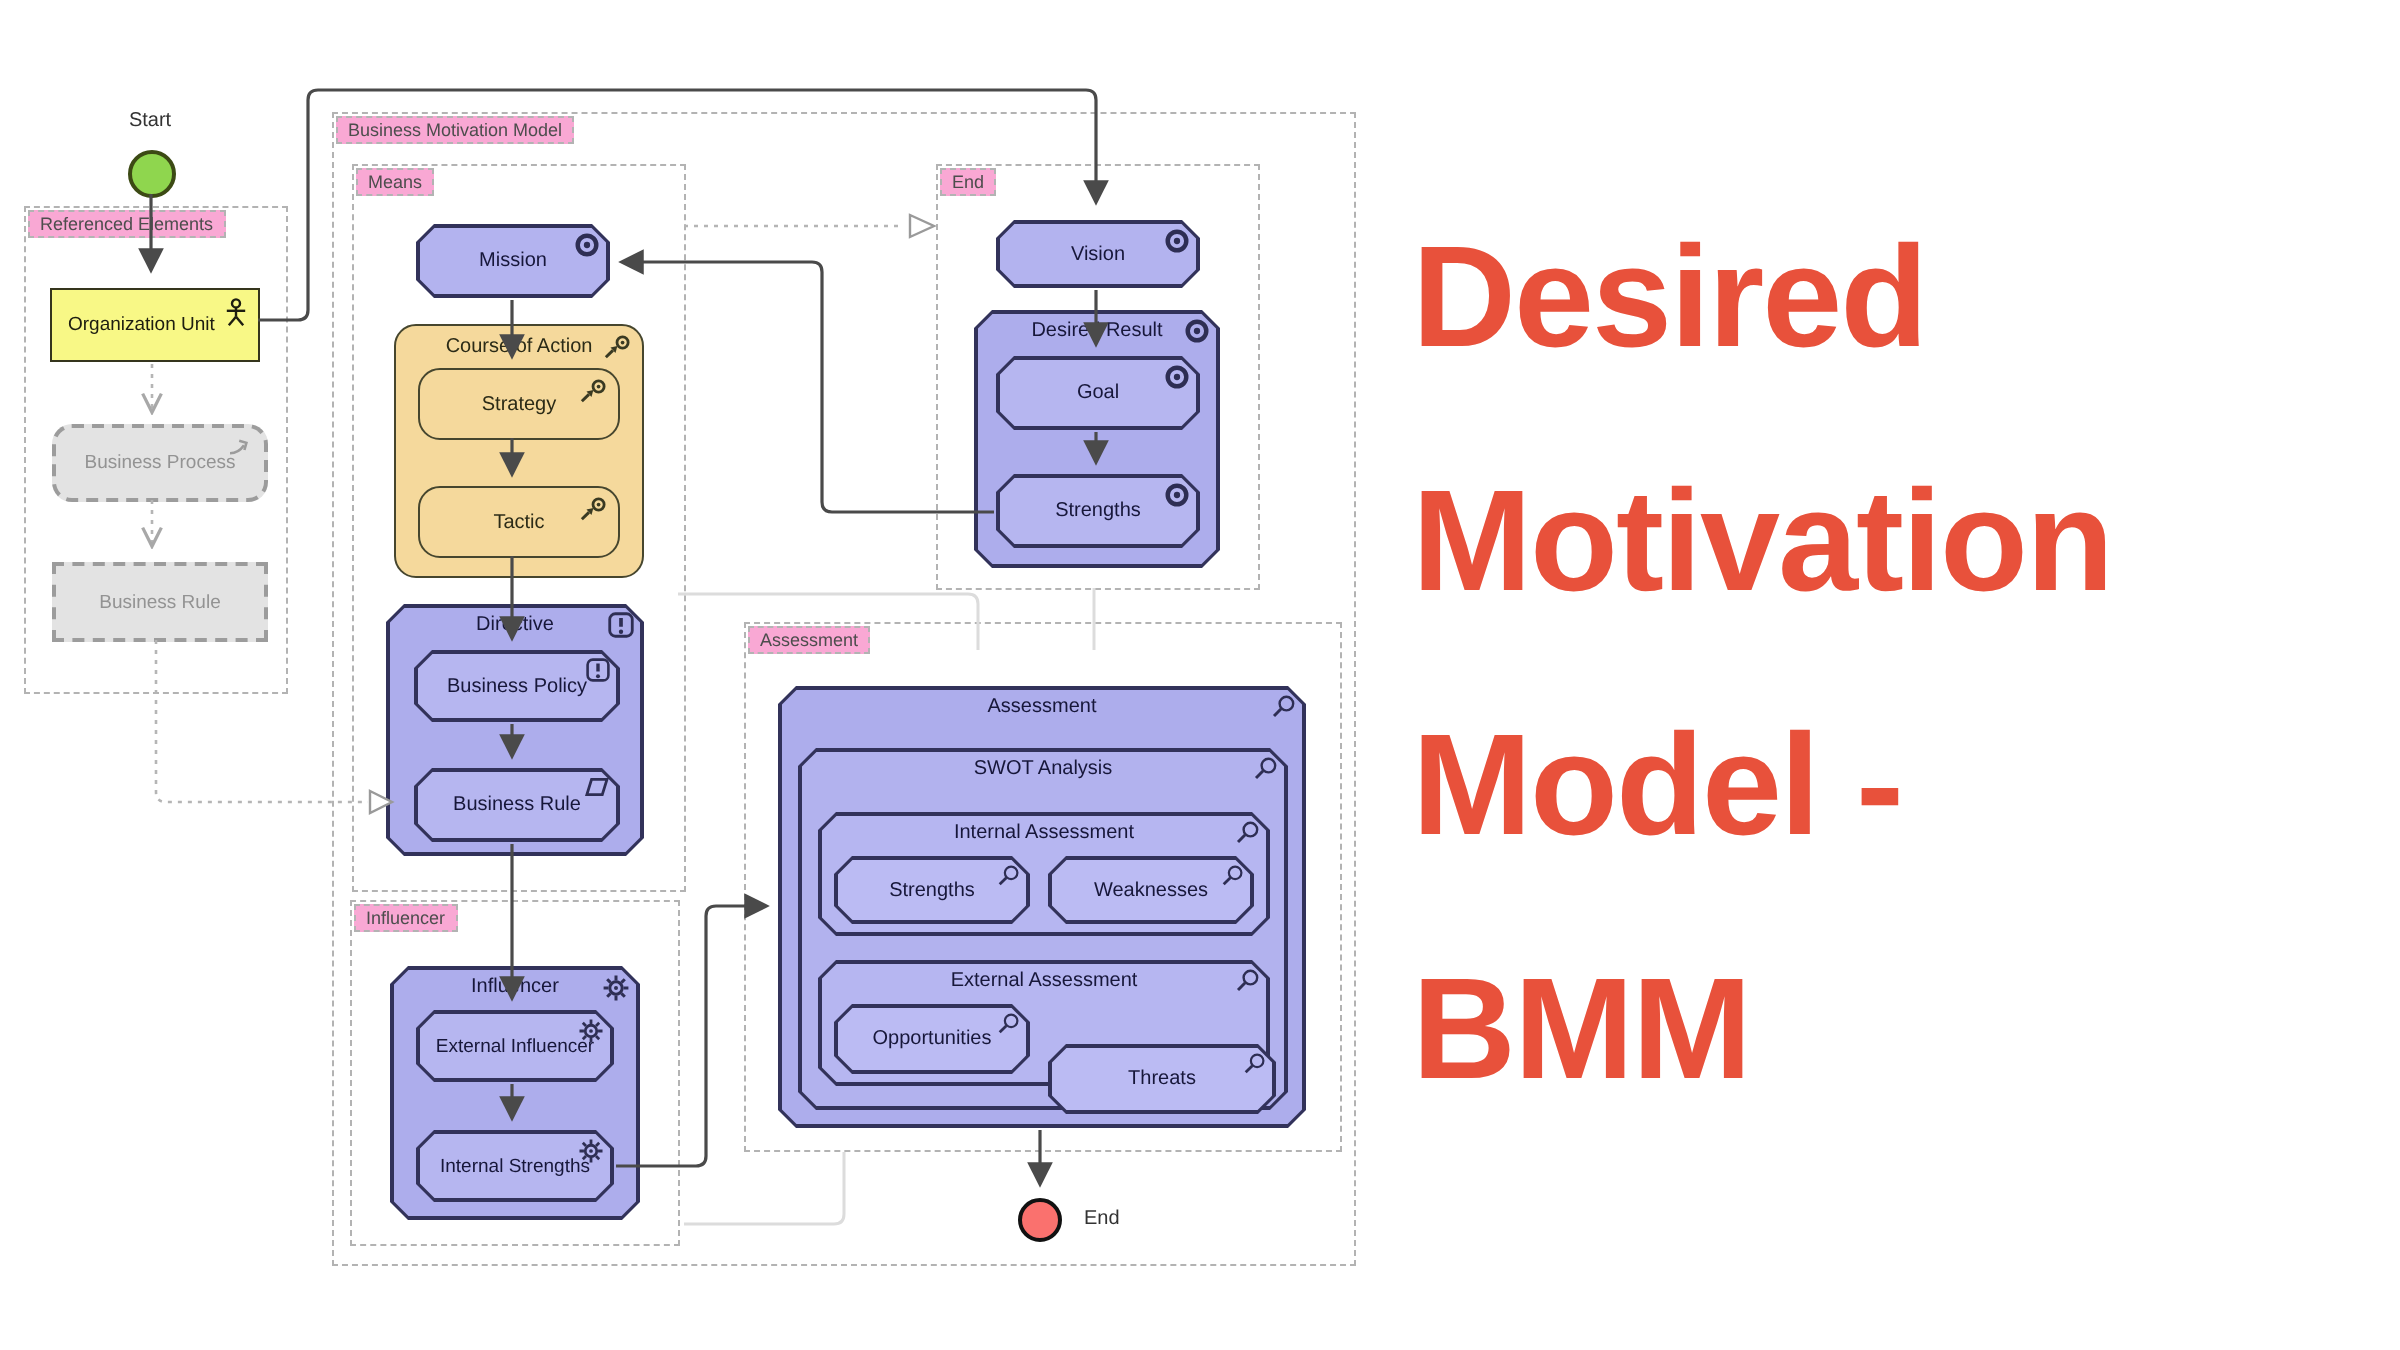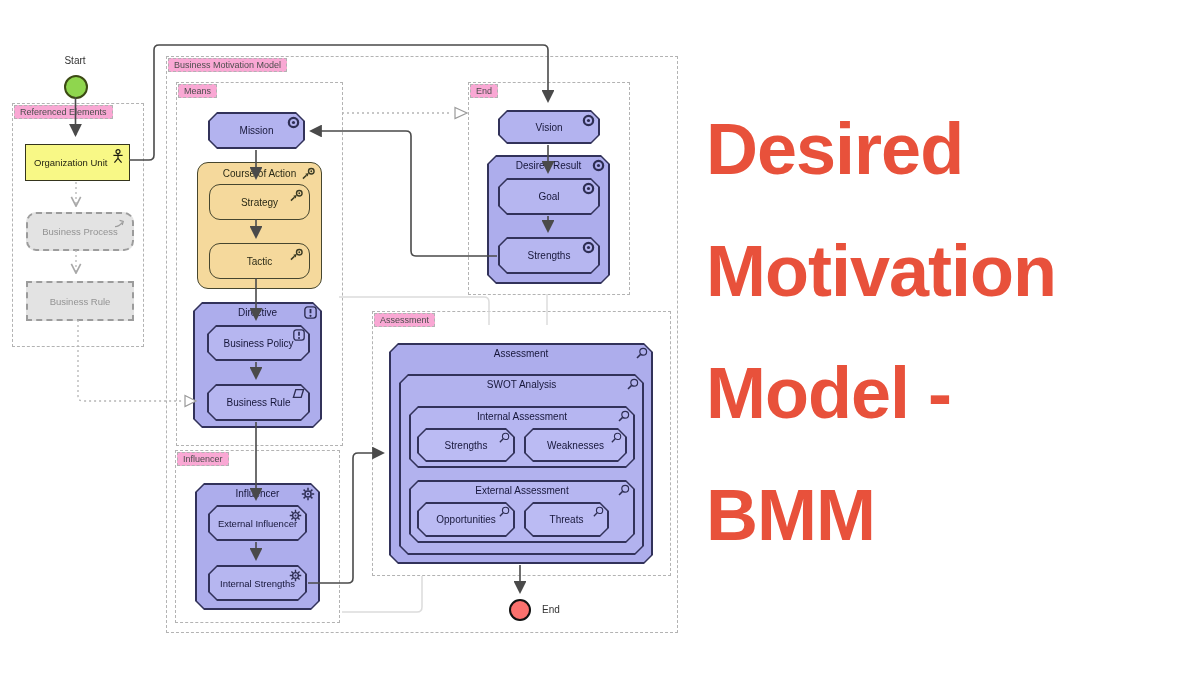--- a/index.html
+++ b/index.html
@@ -58,21 +58,21 @@
   .n-desres{left:487px;top:155px;width:123px;height:129px;--fill:#adadec}
   .n-goal{left:498px;top:178px;width:102px;height:37px;--fill:#b6b6f0}
   .n-objective{left:498px;top:237px;width:102px;height:37px;--fill:#b6b6f0}
   .n-assessbox{left:389px;top:343px;width:264px;height:221px;--fill:#adadec}
   .n-swot{left:399px;top:374px;width:245px;height:181px;--fill:#b2b2ee}
   .n-intassess{left:409px;top:406px;width:226px;height:62px;--fill:#b6b6f1}
   .n-strengths{left:417px;top:428px;width:98px;height:34px;--fill:#bbbbf3}
   .n-weak{left:524px;top:428px;width:103px;height:34px;--fill:#bbbbf3}
   .n-extassess{left:409px;top:480px;width:226px;height:63px;--fill:#b6b6f1}
   .n-opp{left:417px;top:502px;width:98px;height:35px;--fill:#bbbbf3}
-  .n-threats{left:524px;top:502px;width:85px;height:35px;--fill:#bbbbf3}
+  .n-threats{left:524px;top:522px;width:114px;height:35px;--fill:#bbbbf3}
   
   .evt-lbl{position:absolute;font-size:10px;color:#333;z-index:2;}
   .n-start-lbl{left:55px;top:55px;width:40px;text-align:center;}
   .n-start{position:absolute;left:64px;top:75px;width:20px;height:20px;border-radius:50%;
            background:#8fd64e;border:2px solid #3c4a14;z-index:2;}
   .n-end{position:absolute;left:509px;top:599px;width:18px;height:18px;border-radius:50%;
          background:#fa716e;border:2.6px solid #111;z-index:2;}
   .n-end-lbl{left:542px;top:604px;}
   
   .wires{position:absolute;left:0;top:0;z-index:4;pointer-events:none;}

